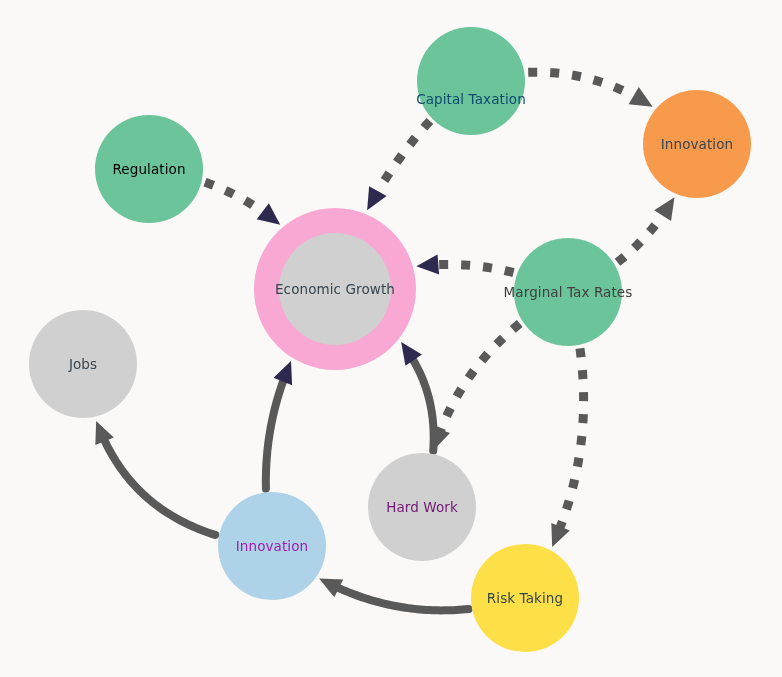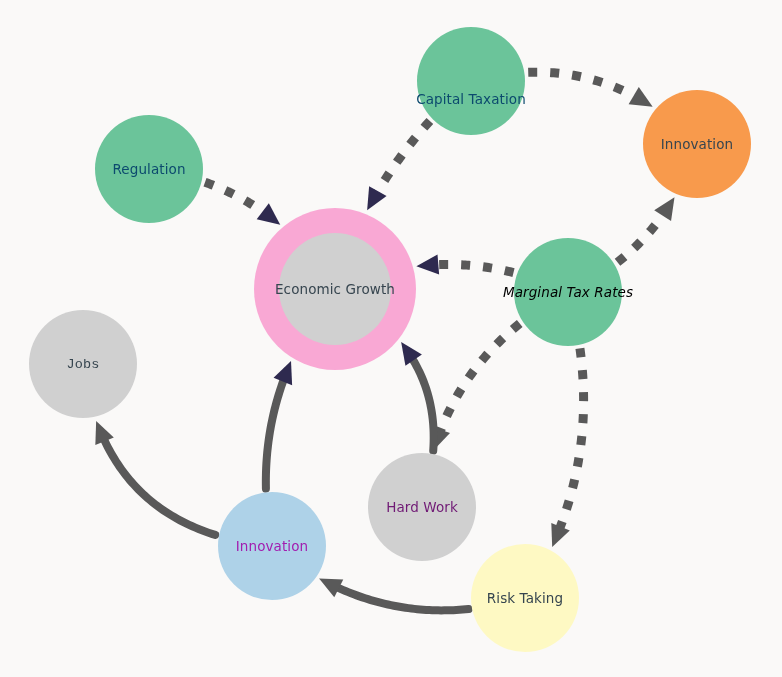--- a/index.html
+++ b/index.html
@@ -103,38 +103,38 @@
 
   <div id="node-layer">
       <div class="node central" style="left: 254px; top: 208px; width: 162px; height: 162px; background: #f9a8d4;">
         <div class="central-inner" style="background: rgb(208, 208, 208); left: 25px; top: 25px; width: 112px; height: 112px;"></div>
         <span class="node-label" style="color: rgb(54, 69, 79);">Economic Growth</span>
       </div>
       <div class="node" style="left: 417px; top: 27px; width: 108px; height: 108px; background: rgb(107, 196, 154);">
         <span class="node-label" style="color: #0c4a6e; margin-top: 18px;">Capital Taxation</span>
       </div>
       <div class="node" style="left: 95px; top: 115px; width: 108px; height: 108px; background: rgb(107, 196, 154);">
-        <span class="node-label" style="color: #0c4a6e;">Regulation</span>
+        <span class="node-label" style="color: #000000;">Regulation</span>
       </div>
       <div class="node" style="left: 514px; top: 238px; width: 108px; height: 108px; background: rgb(107, 196, 154);">
-        <span class="node-label" style="color: #000000; font-style: italic;">Marginal Tax Rates</span>
+        <span class="node-label" style="color: #404040;">Marginal Tax Rates</span>
       </div>
       <div class="node" style="left: 643px; top: 90px; width: 108px; height: 108px; background: rgb(248, 154, 76);">
         <span class="node-label" style="color: rgb(54, 69, 79);">Innovation</span>
       </div>
       <div class="node" style="left: 29px; top: 310px; width: 108px; height: 108px; background: rgb(208, 208, 208);">
-        <span class="node-label" style="color: rgb(54, 69, 79); font-family: Liberation Mono, monospace;">Jobs</span>
+        <span class="node-label" style="color: rgb(54, 69, 79);">Jobs</span>
       </div>
       <div class="node" style="left: 218px; top: 492px; width: 108px; height: 108px; background: rgb(174, 210, 232);">
         <span class="node-label" style="color: #a21caf;">Innovation</span>
       </div>
       <div class="node" style="left: 368px; top: 453px; width: 108px; height: 108px; background: rgb(208, 208, 208);">
         <span class="node-label" style="color: #701a75;">Hard Work</span>
       </div>
-      <div class="node" style="left: 471px; top: 544px; width: 108px; height: 108px; background: #fef9c3;">
+      <div class="node" style="left: 471px; top: 544px; width: 108px; height: 108px; background: #fde047;">
         <span class="node-label" style="color: rgb(54, 69, 79);">Risk Taking</span>
       </div>
     </div>
 
 <svg viewBox="0 0 782 677" width="782" height="677" style="position: absolute; left: 0px; top: 0px; pointer-events: none;">
       <g>
         <polygon points="280.24,224.66 256.69,219.25 268.83,203.36" fill="#2e2a4f"></polygon>
       </g>
       <g>
         <polygon points="367.12,210.28 369.12,186.20 386.58,195.95" fill="#2e2a4f"></polygon>

